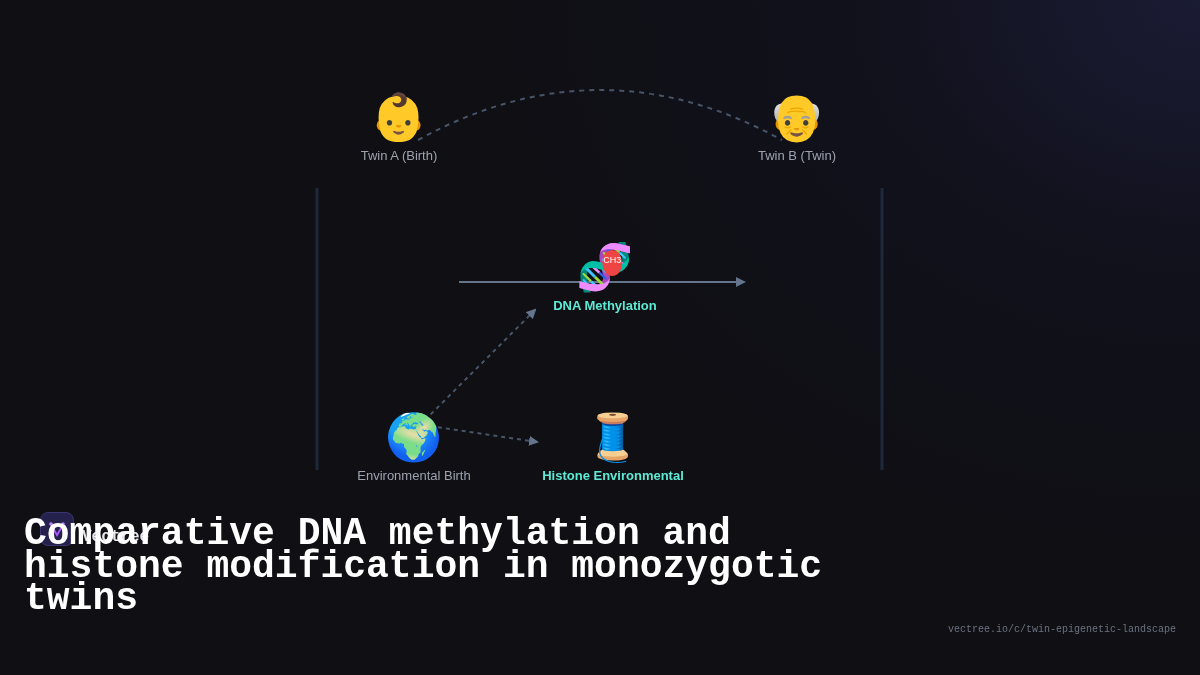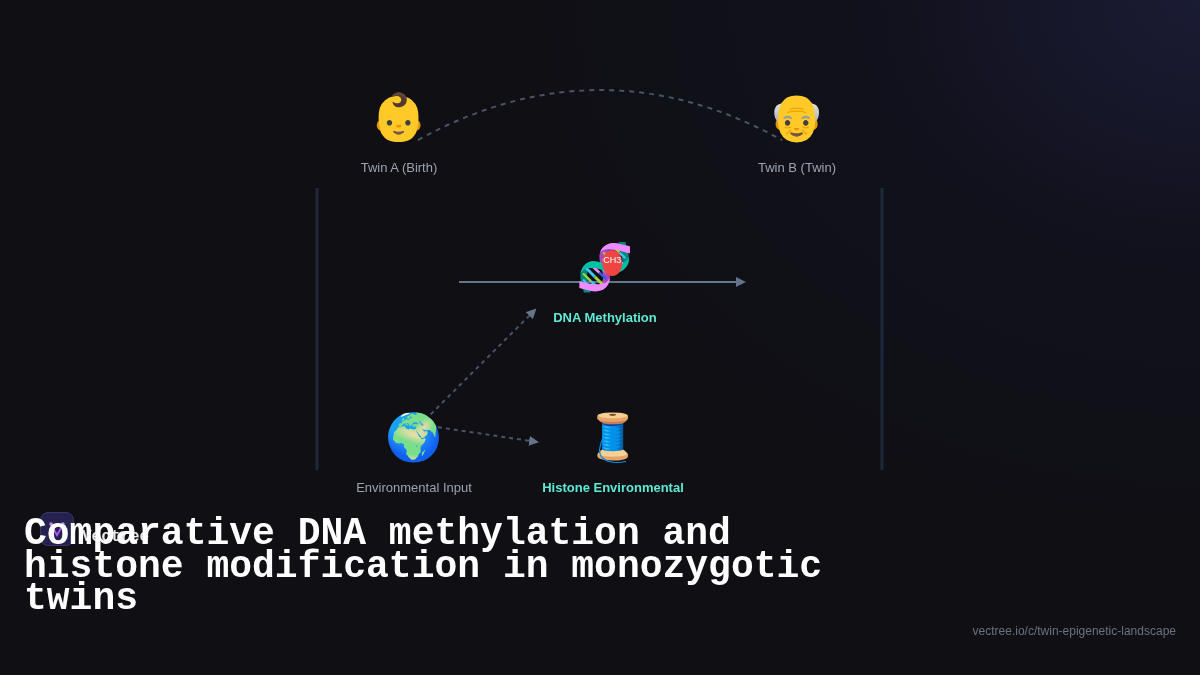--- a/index.html
+++ b/index.html
@@ -9,41 +9,41 @@
       font-family: "Liberation Sans", sans-serif;
     }
     .bg-glow {
       position: absolute; inset: 0;
       background: radial-gradient(ellipse 700px 550px at 1200px 0px, rgba(28,30,58,0.85) 0%, rgba(20,20,38,0.5) 45%, rgba(15,15,20,0) 100%);
       pointer-events: none;
     }
     svg.links { position: absolute; left: 0; top: 0; }
     .node { position: absolute; text-align: center; transform: translateX(-50%); }
     .emoji { font-size: 46px; line-height: 54px; display: block; font-family: "DejaVu Sans", sans-serif; }
-    .node-label { font-size: 13px; color: #9ca3af; white-space: nowrap; margin-top: 16px; display: block; }
+    .node-label { font-size: 13px; color: #9ca3af; white-space: nowrap; margin-top: 4px; display: block; }
     .node-label.bold { color: #5eead4; font-weight: bold; }
     .dna-wrap { position: relative; display: inline-block; }
     .ch3 {
       position: absolute; left: 26px; top: 10px; width: 20px; height: 26px; border-radius: 50%;
       background: #ef4444; color: #ffffff; font-size: 9px; line-height: 20px; text-align: center;
     }
     .brand { position: absolute; left: 40px; top: 512px; display: flex; align-items: flex-end; }
     .brand-logo {
       width: 34px; height: 34px; border-radius: 8px; background: #25214d;
       border: 1px solid #3a3470; box-sizing: border-box; display: flex; align-items: center; justify-content: center;
     }
     .brand-name { margin-left: 8px; color: #e5e7eb; font-family: "Liberation Mono", monospace; font-weight: bold; font-size: 16px; }
     .title {
       position: absolute; left: 24px; top: 518px; width: 800px; margin: 0;
       font-family: "Liberation Mono", monospace; font-weight: bold; font-size: 38px; line-height: 32.5px;
       color: #ffffff;
     }
     .url {
       position: absolute; right: 24px; top: 624px;
-      font-family: Liberation Sans, sans-serif; font-size: 12px; color: #6b7280;
+      font-family: Liberation Mono, monospace; font-size: 10px; color: #6b7280;
     }
   </style>
 </head>
 <body>
 
 <div class="bg-glow"></div>
 
 <svg class="links" width="1200" height="675">
   <defs>
     <marker id="arrow" markerWidth="10" markerHeight="10" refX="8" refY="5" orient="auto" markerUnits="userSpaceOnUse">
@@ -71,21 +71,21 @@
 <div class="node" style="left:605px; top:240px;">
   <span class="dna-wrap">
     <span class="emoji">🧬</span>
     <span class="ch3">CH3</span>
   </span>
   <span class="node-label bold">DNA Methylation</span>
 </div>
 
 <div class="node" style="left:414px; top:410px;">
   <span class="emoji">🌍</span>
-  <span class="node-label">Environmental Input</span>
+  <span class="node-label">Environmental Birth</span>
 </div>
 
 <div class="node" style="left:613px; top:410px;">
   <span class="emoji">🧵</span>
   <span class="node-label bold">Histone Environmental</span>
 </div>
 
 <div class="brand">
   <div class="brand-logo">
     <svg width="20" height="20" viewBox="0 0 20 20">

